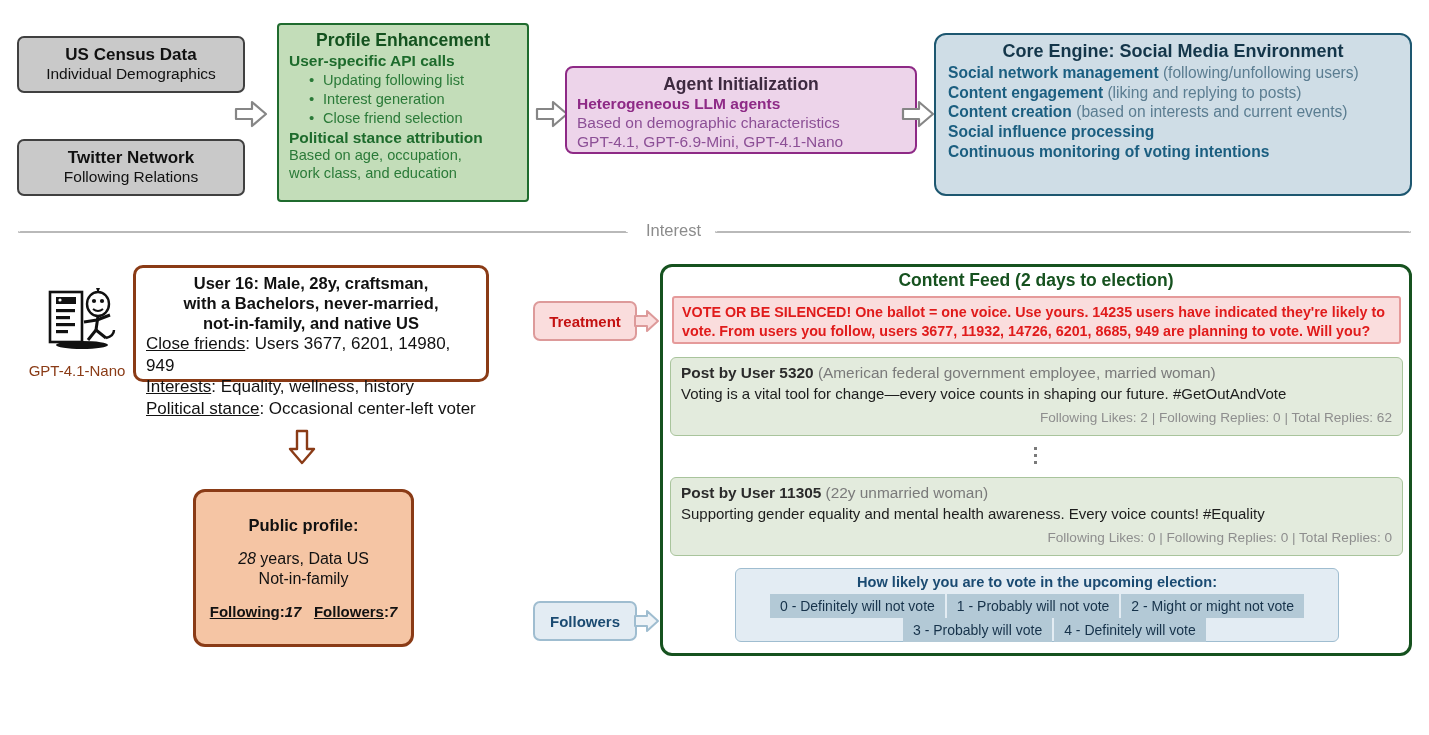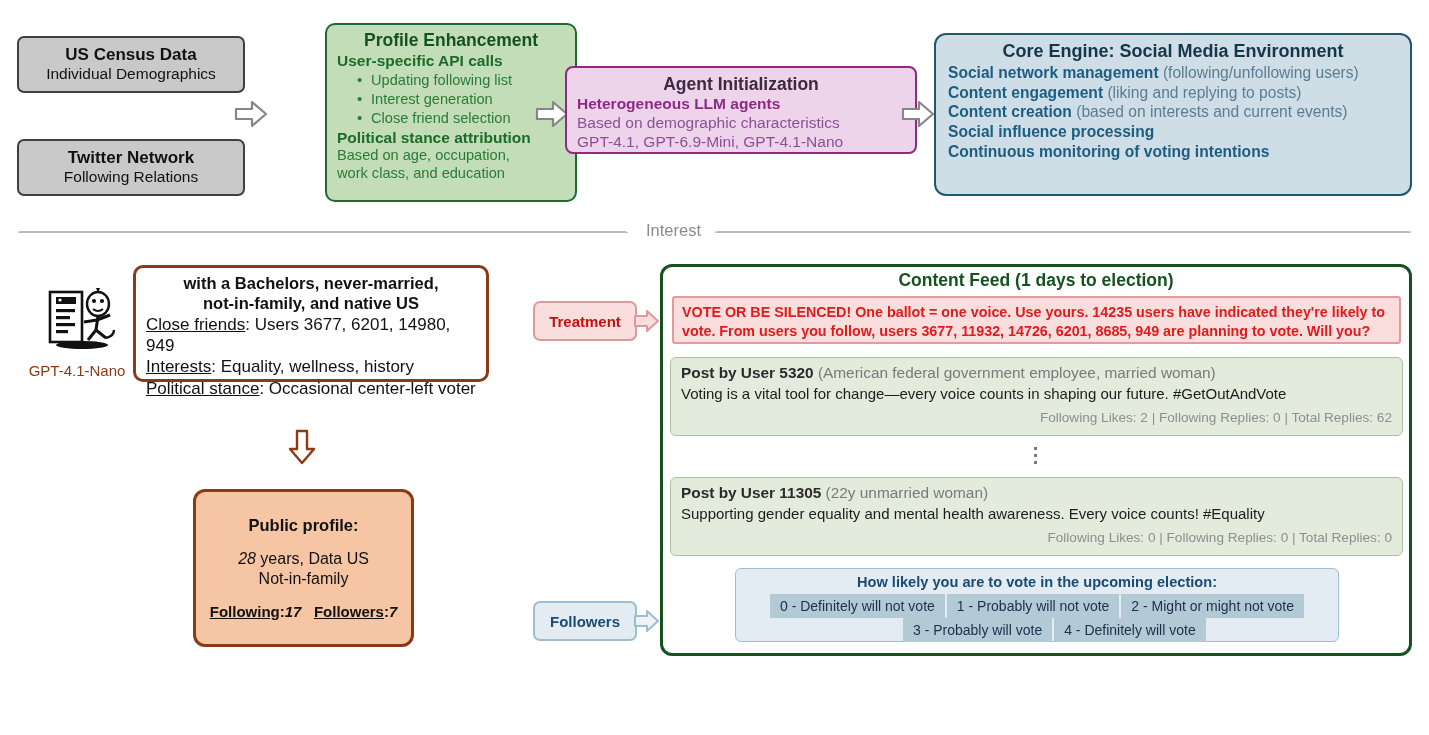--- a/index.html
+++ b/index.html
@@ -8,22 +8,22 @@
        color:#111;overflow:hidden;}
   .abs{position:absolute;box-sizing:border-box;border-radius:7px;}
 
   
   .gray-box{background:#c9c9c9;border:2.5px solid #404040;
             display:flex;flex-direction:column;align-items:center;
             justify-content:center;line-height:1.18;}
   .gray-box .t1{font-weight:bold;font-size:17px;color:#111;}
   .gray-box .t2{font-size:15.5px;color:#111;}
 
-  .green-box{background:#c3ddb9;border:2.5px solid #1f6b2e;border-radius:10px;
-             padding:5px 10px 2px 10px;color:#19602a;margin-left:48px;}
+  .green-box{background:#c3ddb9;border:2.5px solid #1f6b2e;border-radius:4px;
+             padding:5px 10px 2px 10px;color:#19602a;}
   .green-box .title{font-weight:bold;font-size:17.5px;color:#14521f;
                     text-align:center;margin-bottom:1px;}
   .green-box .sub{font-weight:bold;font-size:15.5px;color:#1d6b2c;line-height:1.2;}
   .green-box ul{margin:0;padding:0 0 0 20px;list-style:none;}
   .green-box li{font-size:14.6px;color:#2a7a38;line-height:1.33;position:relative;padding-left:14px;}
   .green-box li:before{content:"\2022";position:absolute;left:0;top:-1px;font-size:15px;}
   .green-box .note{font-size:14.6px;color:#2a7a38;line-height:1.2;}
 
   .purple-box{background:#edd4ea;border:2px solid #8e2a86;border-radius:8px;
               padding:6px 10px;}
@@ -193,20 +193,21 @@
 
     <path d="M62 28 L60 42" stroke="#111" stroke-width="3" fill="none"></path>
     <path d="M60 42 L70 50 M60 42 L52 52" stroke="#111" stroke-width="3" fill="none"></path>
     <path d="M61 32 L74 27 M61 32 L48 34" stroke="#111" stroke-width="3" fill="none"></path>
     <path d="M70 50 q8 -2 8 -8" stroke="#111" stroke-width="2.4" fill="none"></path>
   </svg>
 </div>
 <div class="abs model-label" style="left:25px;top:362px;width:104px;">GPT-4.1-Nano</div>
 
 <div class="abs user-box" style="left:133px;top:265px;width:356px;height:117px;">
+  <div class="hdr">User 16: Male, 28y, craftsman,</div>
   <div class="hdr">with a Bachelors, never-married,</div>
   <div class="hdr">not-in-family, and native US</div>
   <div class="ln">
     <u>Close friends</u><span>: Users 3677, 6201, 14980, 949</span>
   </div>
   <div class="ln">
     <u>Interests</u><span>: Equality, wellness, history</span>
   </div>
   <div class="ln">
     <u>Political stance</u><span>: Occasional center-left voter</span>
@@ -246,21 +247,21 @@
   <span>Followers</span>
 </div>
 <div class="abs" style="left:634px;top:608px;">
   <svg width="26" height="26" viewBox="0 0 26 26">
       <polygon points="1,8 13,8 13,3 24,13 13,23 13,18 1,18" fill="#eef3f7" stroke="#9fbdd0" stroke-width="2" stroke-linejoin="round"></polygon>
     </svg>
 </div>
 
 <div class="abs feed" style="left:660px;top:264px;width:752px;height:392px;"></div>
 
-<div class="abs feed-title" style="left:660px;top:270px;width:752px;">Content Feed (1 days to election)</div>
+<div class="abs feed-title" style="left:660px;top:270px;width:752px;">Content Feed (2 days to election)</div>
 
 <div class="abs treat-banner" style="left:672px;top:296px;width:729px;height:48px;">VOTE OR BE SILENCED! One ballot = one voice. Use yours. 14235 users have indicated they're likely to vote. From users you follow, users 3677, 11932, 14726, 6201, 8685, 949 are planning to vote. Will you?</div>
 
 <div class="abs post" style="left:670px;top:357px;width:733px;height:79px;">
   <div class="hd">
     <b>Post by User 5320</b><span> (American federal government employee, married woman)</span>
   </div>
   <div class="body">Voting is a vital tool for change—every voice counts in shaping our future. #GetOutAndVote</div>
   <div class="meta">Following Likes: 2 | Following Replies: 0 | Total Replies: 62</div>
 </div>

